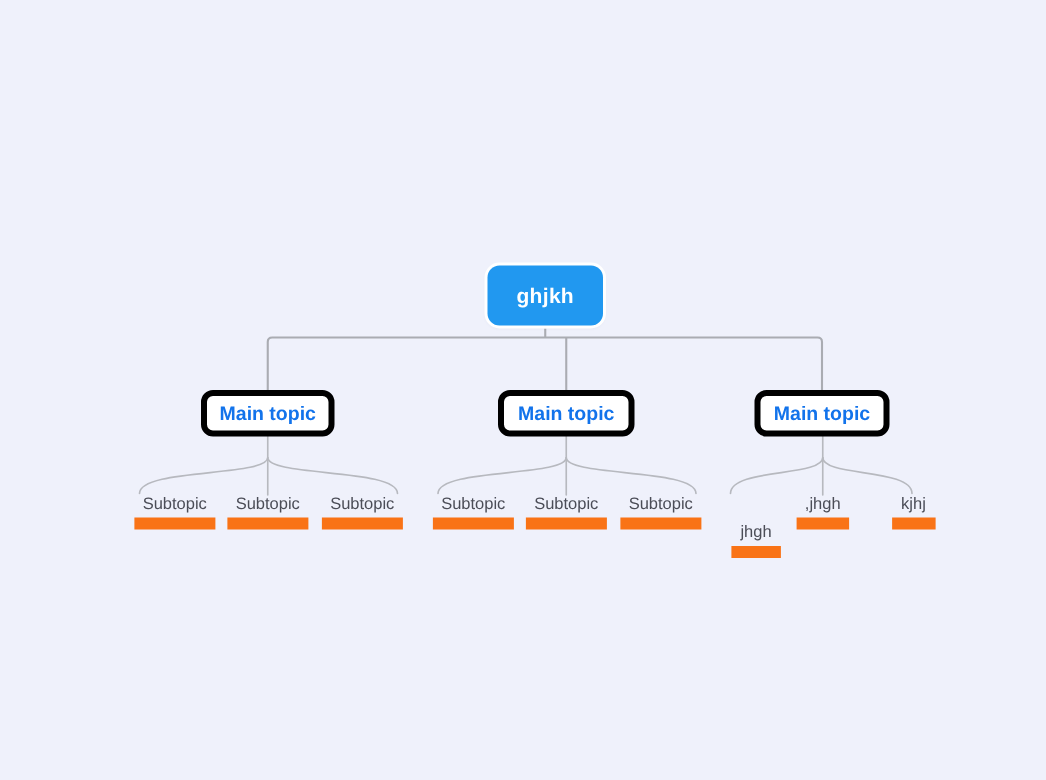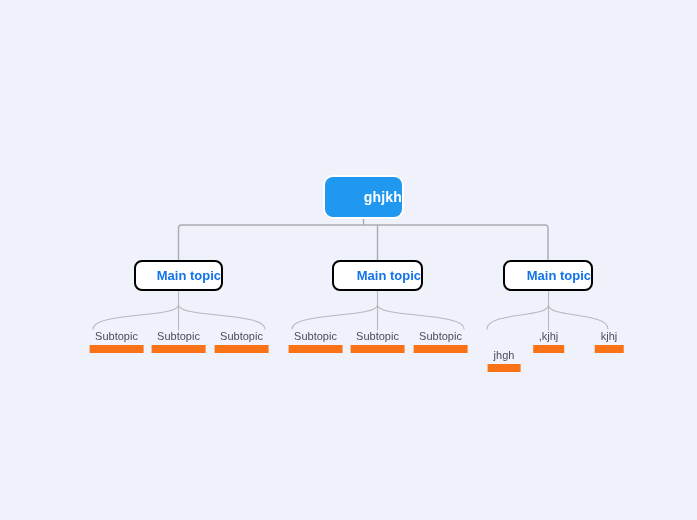--- a/index.html
+++ b/index.html
@@ -33,42 +33,42 @@
   .curve-line {
     fill: none;
     stroke: #b7b9bf;
     stroke-width: 1.1;
     stroke-linecap: round;
   }
   .node {
     position: absolute;
     display: flex;
     align-items: center;
-    justify-content: flex-end;
+    justify-content: center;
     box-sizing: border-box;
     border-radius: 8px;
     cursor: pointer;
   }
   .node-root {
     left: 325px;
     top: 177px;
     width: 77px;
     height: 40px;
     background: #2198f0;
     color: #ffffff;
     font-size: 14px;
     font-weight: bold;
     box-shadow: 0 0 0 2px #ffffff, 0 1px 3px rgba(40,60,120,0.12);
     letter-spacing: 0.2px;
   }
   .node-main {
     top: 260px;
     height: 31px;
     background: #ffffff;
-    border: 2px solid #000000;
+    border: 4px solid #000000;
     color: #1273eb;
     font-size: 13px;
     font-weight: bold;
   }
   .node-main-1 { left: 134px; width: 89px; }
   .node-main-2 { left: 332px; width: 91px; }
   .node-main-3 { left: 503px; width: 90px; }
   .subtopic {
     position: absolute;
     top: 328px;
@@ -121,16 +121,16 @@
 
   <div class="subtopic" style="left:116.5px;">Subtopic</div>
   <div class="subtopic" style="left:178.5px;">Subtopic</div>
   <div class="subtopic" style="left:241.5px;">Subtopic</div>
 
   <div class="subtopic" style="left:315.5px;">Subtopic</div>
   <div class="subtopic" style="left:377.5px;">Subtopic</div>
   <div class="subtopic" style="left:440.5px;">Subtopic</div>
 
   <div class="subtopic" style="left:504px;margin-top:19px;">jhgh</div>
-  <div class="subtopic" style="left:548.5px;">,kjhj</div>
+  <div class="subtopic" style="left:548.5px;">,jhgh</div>
   <div class="subtopic" style="left:609px;">kjhj</div>
 
 </div>
 
 </body></html>

